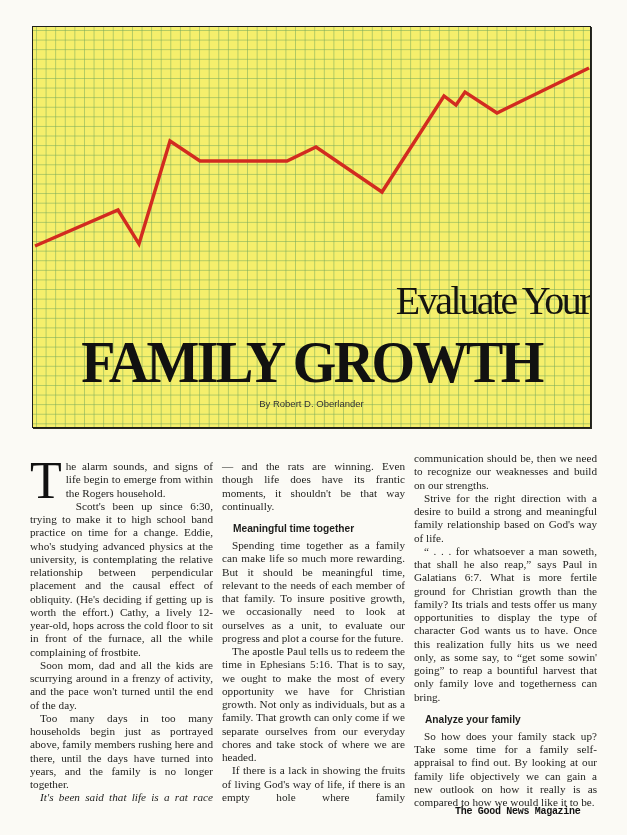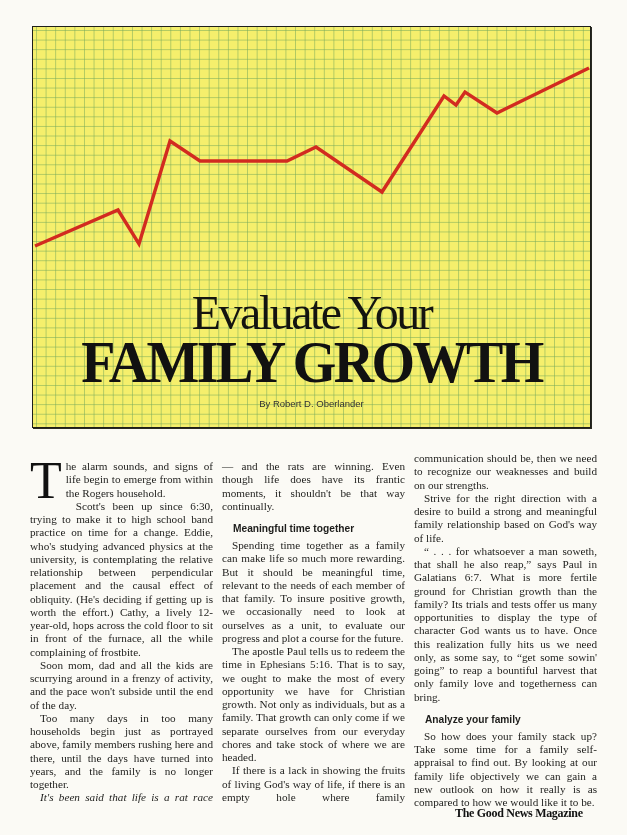--- a/index.html
+++ b/index.html
@@ -18,25 +18,24 @@
     background-image:
       linear-gradient(to right, rgba(120,170,90,0.55) 1px, transparent 1px),
       linear-gradient(to bottom, rgba(120,170,90,0.55) 1px, transparent 1px);
     background-size: 9.6px 9.6px;
     background-position: 3px 3px;
     overflow: hidden;
   }
   .hero svg.chart { position: absolute; left: -32px; top: -26px; width: 627px; height: 430px; }
   .title-top {
     position: absolute; left: 0; right: 0; top: 254px;
-    text-align: center;
+    text-align: right;
     font-family: "Liberation Serif", serif;
-    font-size: 48px; letter-spacing: -2.5px; line-height: 1;
+    font-size: 40px; letter-spacing: -2.5px; line-height: 1;
     color: #141410;
-    margin-top: 8px;
   }
   .title-bottom {
     position: absolute; left: 0; right: 0; top: 307px;
     text-align: center;
     font-family: "Liberation Serif", serif;
     font-weight: bold;
     font-size: 56px; letter-spacing: -2.6px; line-height: 1;
     color: #111;
     transform: scaleY(1.05);
   }
@@ -63,41 +62,41 @@
     font-family: "Liberation Serif", serif;
     color: #111;
   }
   .col h3 {
     margin: 10px 0 4px 0;
     font-family: "Liberation Sans", sans-serif;
     font-weight: bold; font-size: 10.2px; line-height: 12px; padding-left: 11px;
   }
   .footer {
     position: absolute; left: 455px; top: 806px;
-    font-family: Liberation Serif, serif;
-    font-weight: bold; font-size: 12px; color: #111;
+    font-family: Liberation Mono, monospace;
+    font-weight: bold; font-size: 10px; color: #111;
     letter-spacing: -0.3px;
   }
 </style>
 </head>
 <body>
 
 <div class="hero">
   <svg class="chart" viewBox="0 0 627 430">
     <polyline id="growth-line" fill="none" stroke="#d22b20" stroke-width="3.4" stroke-linejoin="miter" stroke-linecap="butt" points="34,245 117,209 138,243 169,140 199,160 286,160 315,146 381,191 443,95 455,104 464,91 496,112 588,67"></polyline>
   </svg>
   <div class="title-top">Evaluate Your</div>
   <div class="title-bottom">FAMILY GROWTH</div>
   <div class="byline">By Robert D. Oberlander</div>
 </div>
 
 <div class="col col1">
   <p class="noindent"><span class="dropcap">T</span><span>he alarm sounds, and signs of life begin to emerge from within the Rogers household.</span></p>
   <p>Scott's been up since 6:30, trying to make it to high school band practice on time for a change. Eddie, who's studying advanced physics at the university, is contemplating the relative relationship between perpendicular placement and the causal effect of obliquity. (He's deciding if getting up is worth the effort.) Cathy, a lively 12-year-old, hops across the cold floor to sit in front of the furnace, all the while complaining of frostbite.</p>
-  <p>Soon mom, dad and all the kids are scurrying around in a frenzy of activity, and the pace won't subside until the end of the day.</p>
+  <p>Soon mom, dad and all the kids are scurrying around in a frenzy of activity, and the pace won't turned until the end of the day.</p>
   <p>Too many days in too many households begin just as portrayed above, family members rushing here and there, until the days have turned into years, and the family is no longer together.</p>
   <p style="text-align-last: justify; font-style: italic;">It's been said that life is a rat race</p>
 </div>
 
 <div class="col col2">
   <p class="noindent">— and the rats are winning. Even though life does have its frantic moments, it shouldn't be that way continually.</p>
   <h3>Meaningful time together</h3>
   <p>Spending time together as a family can make life so much more rewarding. But it should be meaningful time, relevant to the needs of each member of that family. To insure positive growth, we occasionally need to look at ourselves as a unit, to evaluate our progress and plot a course for the future.</p>
   <p>The apostle Paul tells us to redeem the time in Ephesians 5:16. That is to say, we ought to make the most of every opportunity we have for Christian growth. Not only as individuals, but as a family. That growth can only come if we separate ourselves from our everyday chores and take stock of where we are headed.</p>
   <p style="text-align-last: justify; font-family: Liberation Serif, serif;">If there is a lack in showing the fruits of living God's way of life, if there is an empty hole where family</p>

